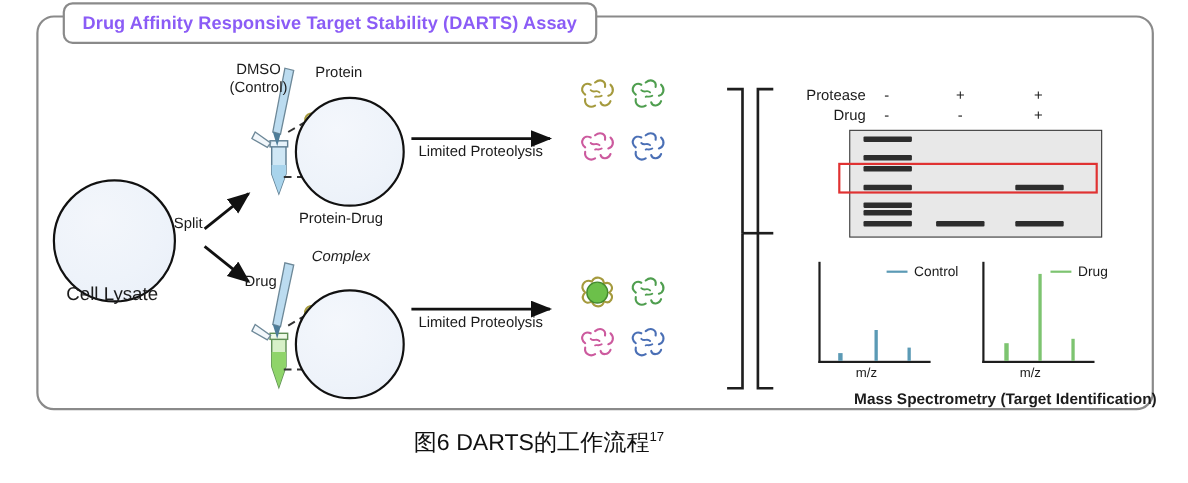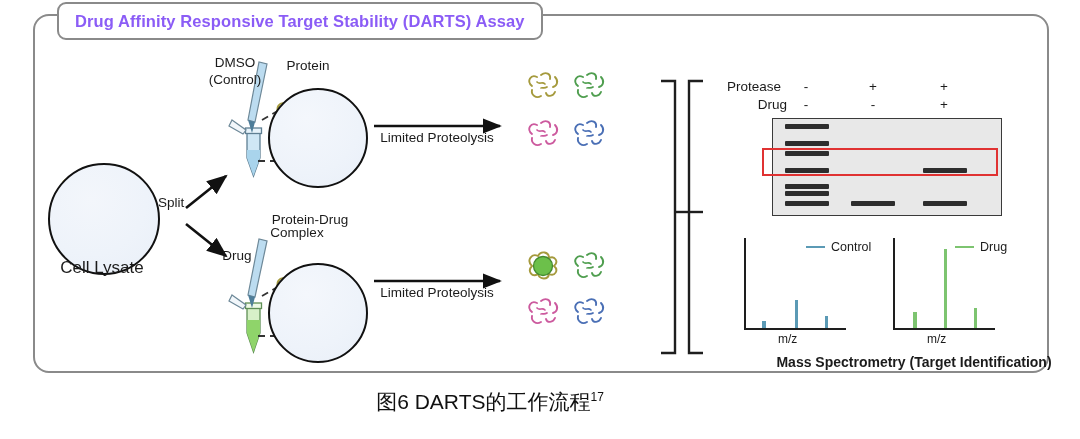--- a/index.html
+++ b/index.html
@@ -173,26 +173,26 @@
 
   <div class="lbl c" style="left:102px;top:258px;font-size:17px;">Cell Lysate</div>
   <div class="lbl" style="left:158px;top:195px;">Split</div>
 
   <div class="lbl c" style="left:235px;top:55px;">DMSO</div>
   <div class="lbl c" style="left:235px;top:72px;">(Control)</div>
   <div class="lbl c" style="left:308px;top:58px;">Protein</div>
   <div class="lbl c" style="left:437px;top:130px;">Limited Proteolysis</div>
 
   <div class="lbl c" style="left:237px;top:248px;">Drug</div>
-  <div class="lbl c" style="left:310px;top:212px;">Protein-Drug</div>
-  <div class="lbl c" style="left:297px;top:225px;">Complex</div>
+  <div class="lbl c" style="left:310px;top:191px;">Protein-Drug</div>
+  <div class="lbl c" style="left:310px;top:225px;font-style:italic;">Complex</div>
   <div class="lbl c" style="left:437px;top:285px;">Limited Proteolysis</div>
 
 
-  <div class="lbl" style="left:727px;top:79px;width:60px;transform:translateX(-60px);left:787px;">Protease</div>
+  <div class="lbl" style="left:727px;top:79px;text-align:right;width:60px;transform:translateX(-60px);left:787px;">Protease</div>
   <div class="lbl" style="left:787px;top:97px;text-align:right;width:60px;transform:translateX(-60px);">Drug</div>
 
   <div class="lbl c" style="left:806px;top:79px;">-</div>
   <div class="lbl c" style="left:873px;top:79px;">+</div>
   <div class="lbl c" style="left:944px;top:79px;">+</div>
   <div class="lbl c" style="left:806px;top:97px;">-</div>
   <div class="lbl c" style="left:873px;top:97px;">-</div>
   <div class="lbl c" style="left:944px;top:97px;">+</div>
 
   <div class="gel" id="gel">

